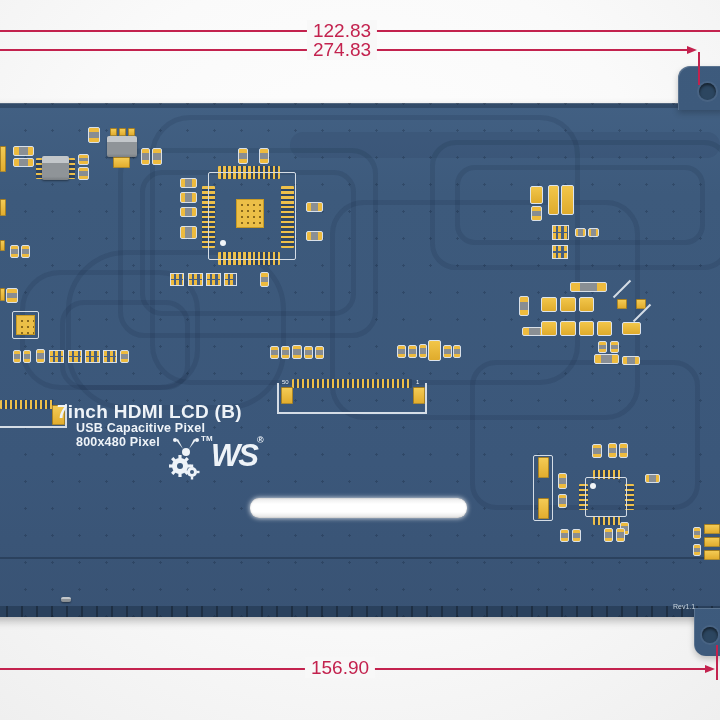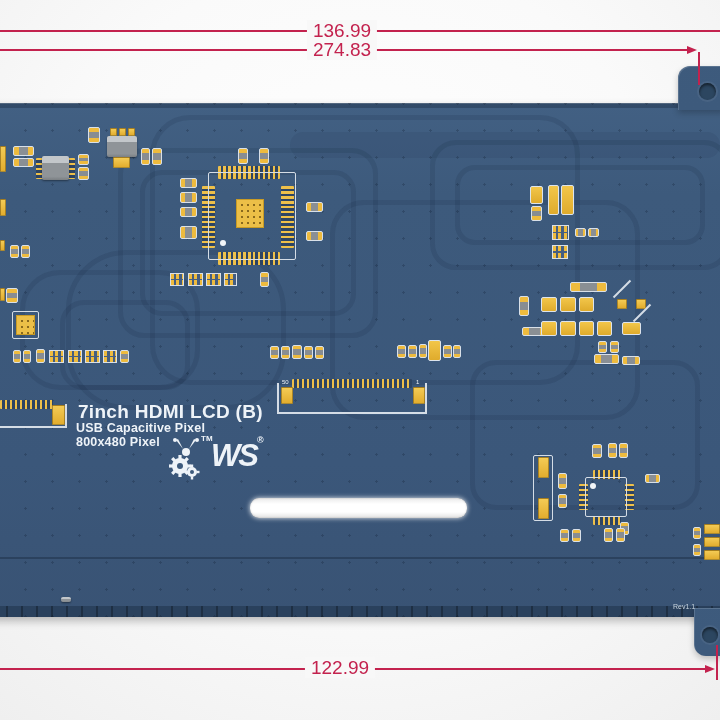--- a/index.html
+++ b/index.html
@@ -43,21 +43,21 @@
   .tp {background-color:#ecbf47;border:1px solid #c89b26;
        background-image:radial-gradient(rgba(120,90,20,.85) 1px,transparent 1.3px);
        background-size:6px 6px;background-position:2px 2px;}
   .e6 {border:1px solid #d9e0e8;background-color:rgba(70,95,130,.85);
        background-image:linear-gradient(180deg,transparent 0 44%,rgba(70,95,130,1) 44% 56%,transparent 56%),
                         repeating-linear-gradient(90deg,#eebb3e 0 3px,transparent 3px 5.5px);}
   .dot{background:#f2f5f8;border-radius:50%;}
   .sl {background:#d5dde6;}
   
   .pcb-text{position:absolute;color:#eef3f8;font-weight:bold;white-space:nowrap;}
-  .title{left:78px;top:401px;font-size:19px;letter-spacing:.3px;}
+  .title{left:57px;top:401px;font-size:19px;letter-spacing:.3px;}
   .subtitle{left:76px;top:421px;font-size:12.5px;letter-spacing:.2px;}
   .resolution{left:76px;top:435px;font-size:12.5px;letter-spacing:.2px;}
   .rev{left:673px;top:603px;font-size:7px;font-weight:normal;color:#c9d4de;}
   .fpc-num{position:absolute;color:#eef3f8;font-size:6px;line-height:6px;}
   .logo{position:absolute;left:165px;top:436px;width:110px;height:48px;color:#eef3f8;}
   .logo .tm{position:absolute;left:36px;top:-2px;font-size:8px;font-weight:bold;}
   .logo .ws{position:absolute;left:46px;top:2px;font-size:31px;font-weight:bold;font-style:italic;
             letter-spacing:-2px;}
   .logo .reg{position:absolute;left:92px;top:-1px;font-size:9px;font-weight:bold;}
   
@@ -266,25 +266,25 @@
       </g>
       <circle cx="15" cy="30" r="3" fill="#3d5a7c"></circle>
       <circle cx="27" cy="36" r="2" fill="#3d5a7c"></circle>
     </svg>
     <span class="tm">TM</span>
     <span class="ws">WS</span>
     <span class="reg">®</span>
   </div>
 
   <div class="dim hline" style="left:0;top:30px;width:720px;"></div>
-  <div class="dim-label" style="left:342px;top:20px;">136.99</div>
+  <div class="dim-label" style="left:342px;top:20px;">122.83</div>
 
   <div class="dim hline" style="left:0;top:49px;width:688px;"></div>
   <div class="arr-r" style="left:687px;top:46px;"></div>
   <div class="dim vline" style="left:698px;top:52px;height:33px;"></div>
   <div class="dim-label" style="left:342px;top:39px;">274.83</div>
 
   <div class="dim hline" style="left:0;top:668px;width:706px;"></div>
   <div class="arr-r" style="left:705px;top:665px;"></div>
   <div class="dim vline" style="left:716px;top:645px;height:35px;"></div>
-  <div class="dim-label" style="left:340px;top:657px;">122.99</div>
+  <div class="dim-label" style="left:340px;top:657px;">156.90</div>
 
 </div>
 
 </body></html>

